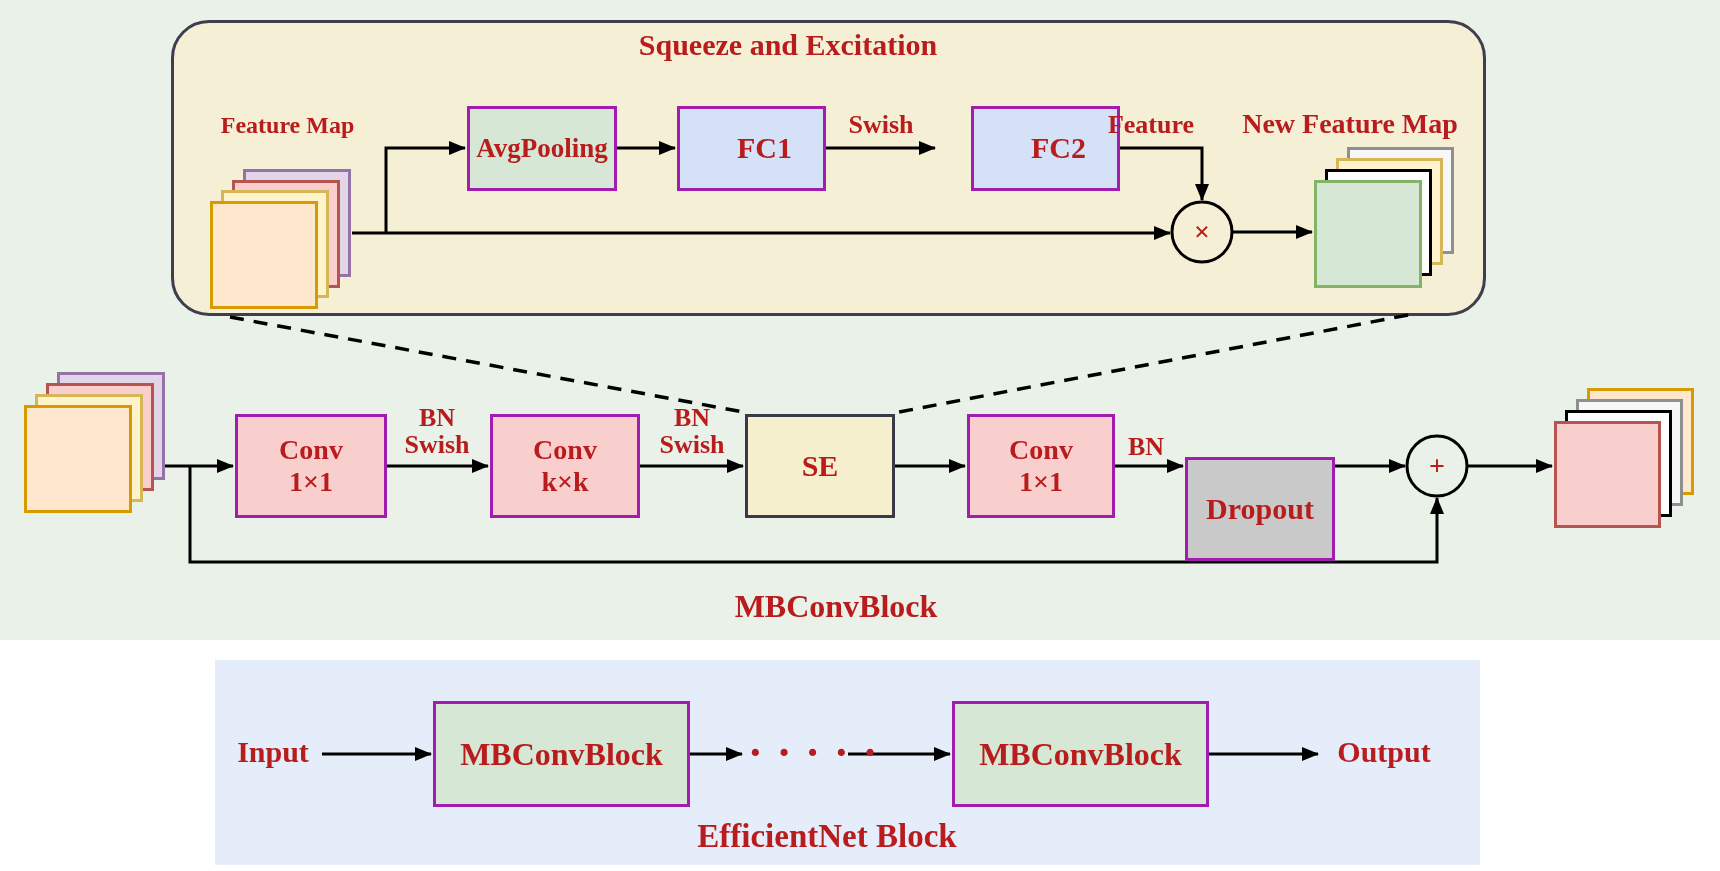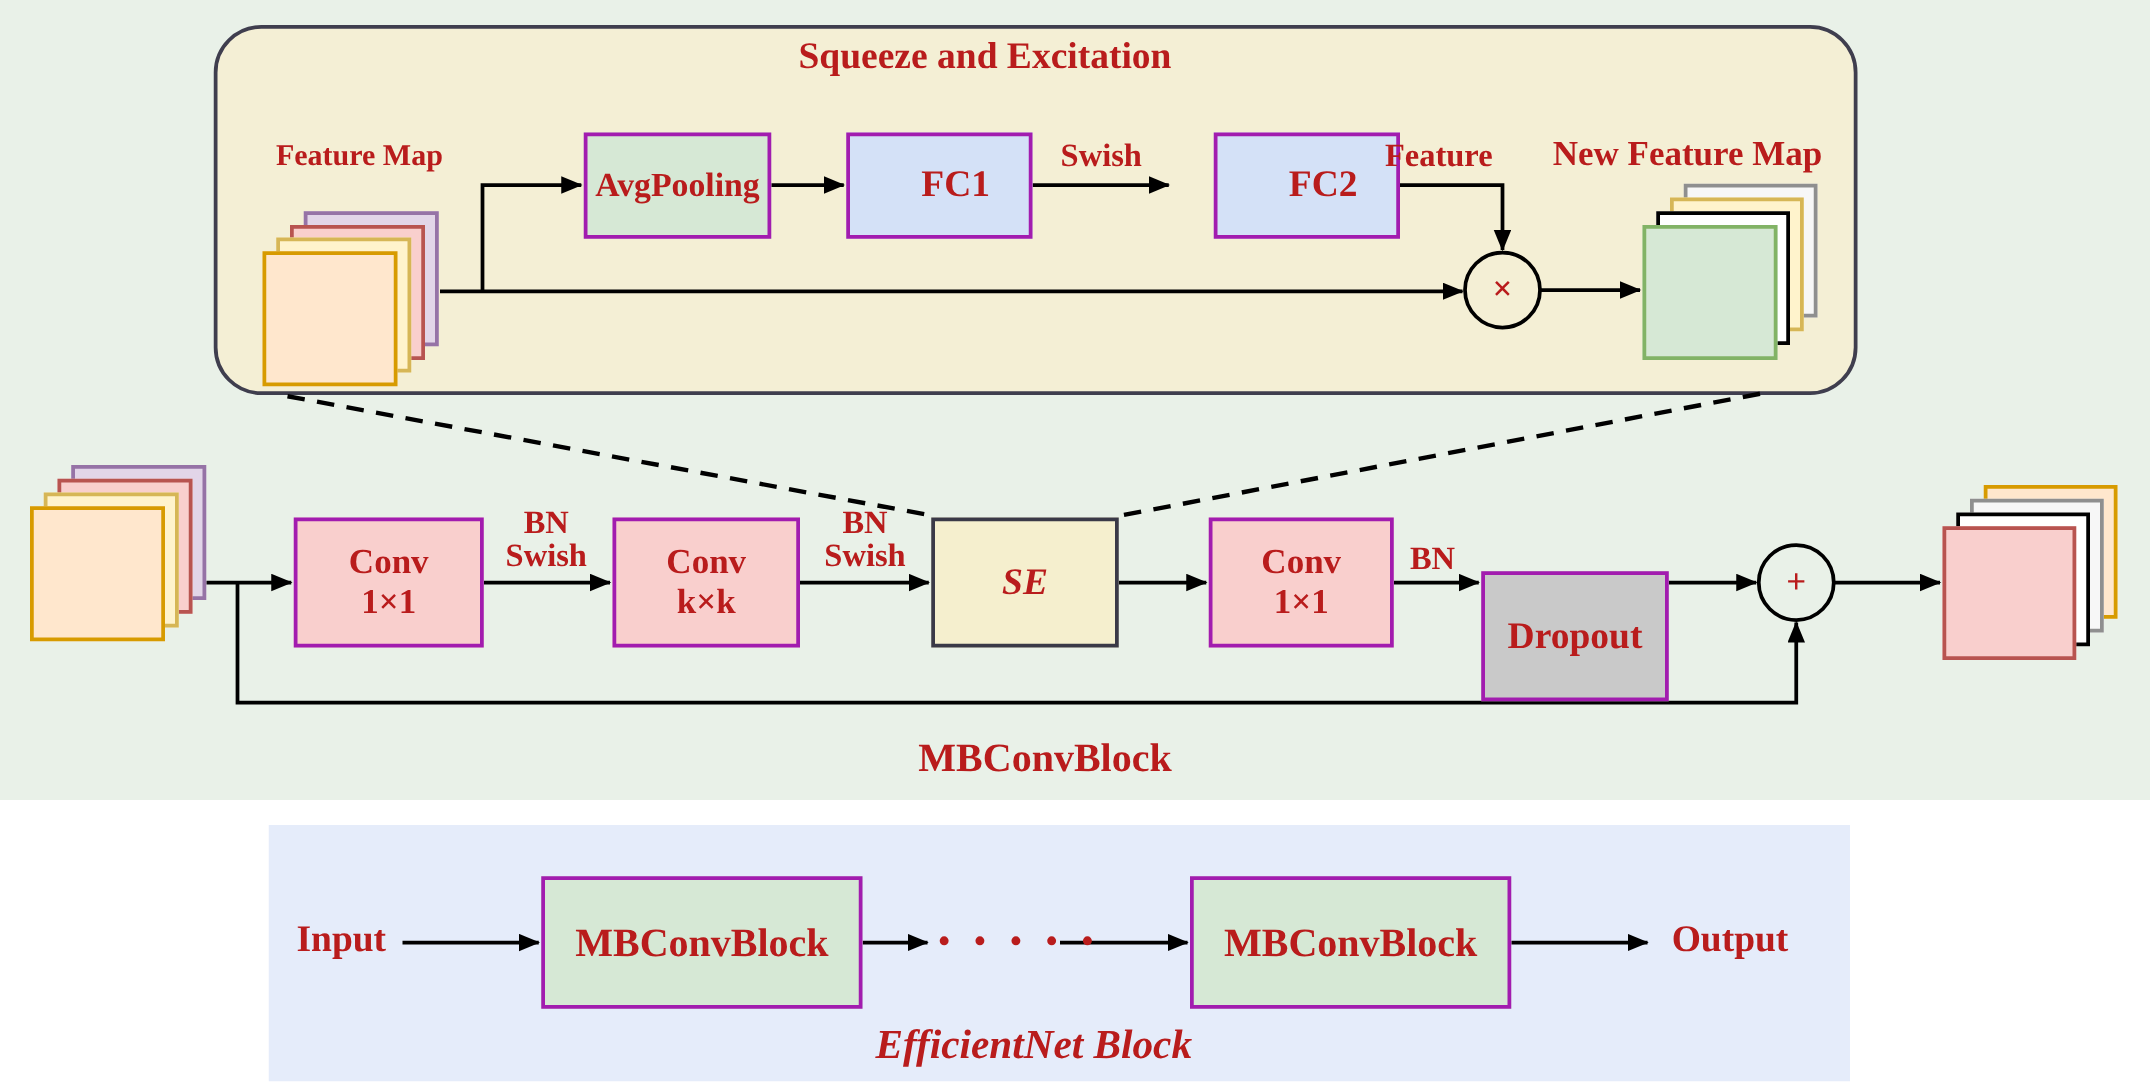--- a/index.html
+++ b/index.html
@@ -35,21 +35,21 @@
   }
   .wires{left:0;top:0;width:1720px;height:871px;pointer-events:none;}
   .node{
     box-sizing:border-box;border:3px solid #a21caf;
     display:flex;flex-direction:column;align-items:center;justify-content:center;
     text-align:center;line-height:1.15;
   }
   .node-green{background:var(--box-green);}
   .node-blue{background:var(--box-blue);padding-left:26px;}
   .node-pink{background:var(--box-pink);}
-  .node-yellow{background:var(--box-yellow);border-color:#3a3947;font-style:italic;}
+  .node-yellow{background:var(--box-yellow);border-color:#3a3947;}
   .node-gray{background:var(--box-gray);}
   .lbl{text-align:center;}
   .sq{box-sizing:border-box;border:3px solid;}
   .sq-orange{background:var(--stack-orange-fill);border-color:var(--stack-orange-border);}
   .sq-yellow{background:var(--stack-yellow-fill);border-color:var(--stack-yellow-border);}
   .sq-red{background:var(--stack-red-fill);border-color:var(--stack-red-border);}
   .sq-purple{background:var(--stack-purple-fill);border-color:var(--stack-purple-border);}
   .sq-green{background:var(--stack-green-fill);border-color:var(--stack-green-border);}
   .sq-white{background:var(--stack-white-fill);border-color:var(--stack-white-border);}
   .sq-gray{background:var(--stack-gray-fill);border-color:var(--stack-gray-border);}
@@ -192,15 +192,15 @@
   </div>
 
   <div class="abs lbl dots" style="left:748px;top:738px;width:110px;">·····</div>
 
   <div class="abs node node-green" style="left:952px;top:701px;width:257px;height:106px;font-size:32px;">
     <span>MBConvBlock</span>
   </div>
 
   <div class="abs lbl" style="left:1304px;top:735px;width:160px;font-size:30px;">Output</div>
 
-  <div class="abs lbl" style="left:627px;top:818px;width:400px;font-size:33px;font-style:italic;">EfficientNet Block</div>
+  <div class="abs lbl" style="left:627px;top:818px;width:400px;font-size:33px;">EfficientNet Block</div>
 
 </div>
 
 </body></html>

